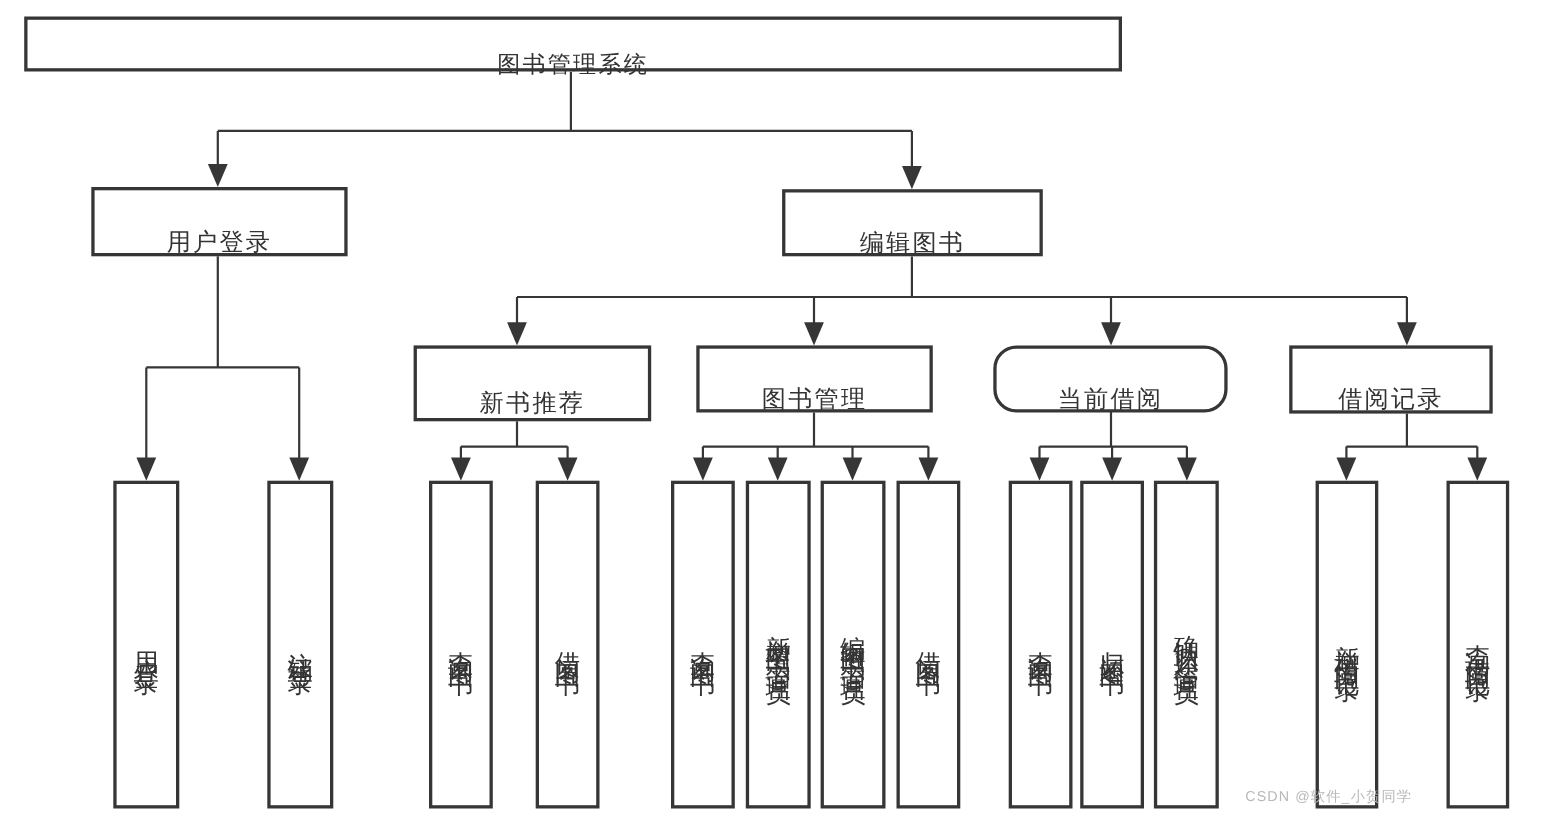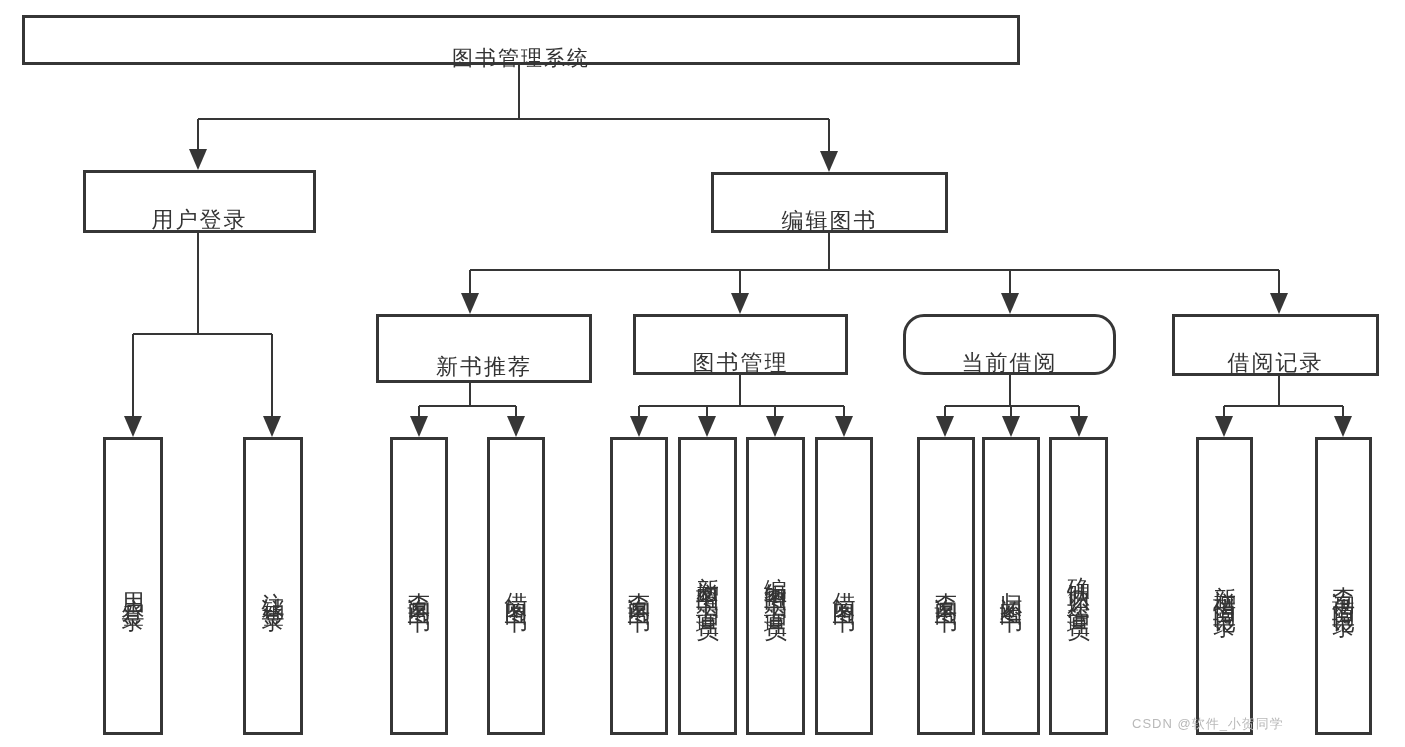--- a/index.html
+++ b/index.html
@@ -99,21 +99,21 @@
 
   <div class="box" style="left:376px;top:314px;width:216px;height:69px;text-align:center;">
     <span class="hlabel">新书推荐</span>
   </div>
   <div class="box" style="left:633px;top:314px;width:215px;height:61px;">
     <span class="hlabel">图书管理</span>
   </div>
   <div class="box" style="left:903px;top:314px;width:213px;height:61px;border-radius:21px;">
     <span class="hlabel">当前借阅</span>
   </div>
-  <div class="box" style="left:1172px;top:314px;width:207px;height:62px;">
+  <div class="box" style="left:1172px;top:314px;width:185px;height:62px;">
     <span class="hlabel">借阅记录</span>
   </div>
 
   <div class="box vbox" style="left:103px;top:437px;width:60px;height:298px;">
     <span>用户登录</span>
   </div>
   <div class="box vbox" style="left:243px;top:437px;width:60px;height:298px;">
     <span>注销登录</span>
   </div>
 

